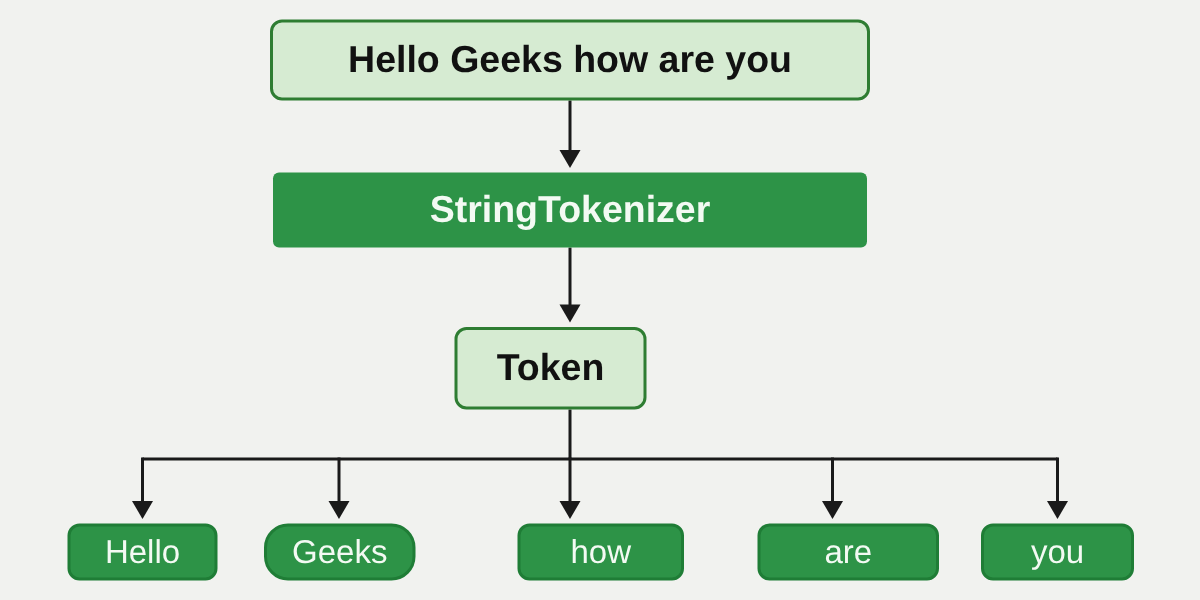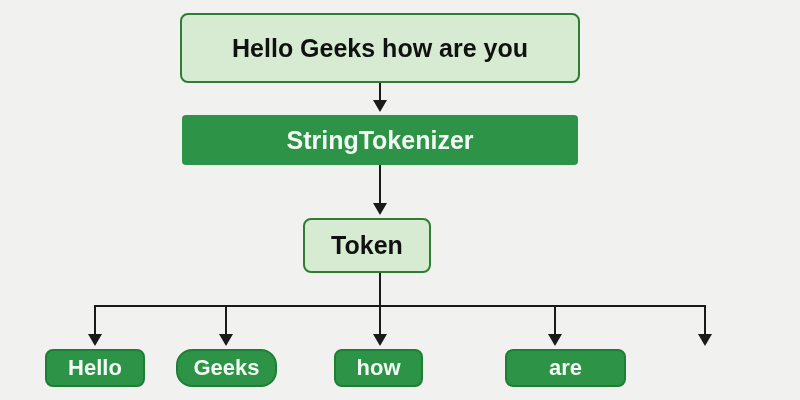--- a/index.html
+++ b/index.html
@@ -51,40 +51,40 @@
     border: 2px solid var(--light-border);
     border-radius: 8px;
     color: var(--text-dark);
     font-size: 25px;
   }
   .node-dark {
     background: var(--dark-fill);
     color: var(--text-light);
     font-size: 25px;
   }
-  .node-input    { left: 180px; top: 13px;  width: 400px; height: 70px; }
+  .node-input    { left: 180px; top: 13px;  width: 400px; height: 54px; }
   .node-tokenizer{ left: 182px; top: 115px; width: 396px; height: 50px; border-radius: 4px; }
   .node-token    { left: 303px; top: 218px; width: 128px; height: 55px; }
   .leaf {
     position: absolute;
     top: 349px;
     height: 38px;
     display: flex;
     align-items: center;
     justify-content: center;
     background: var(--dark-fill);
     border: 2px solid var(--dark-border);
     border-radius: 8px;
     color: var(--text-light);
     font-size: 22px;
-    font-weight: 700;
+    font-weight: 400;
   }
   .leaf-0 { left: 45px;  width: 100px; }
   .leaf-1 { left: 176px; width: 101px; border-radius: 16px; }
-  .leaf-2 { left: 334px; width: 89px; }
+  .leaf-2 { left: 345px; width: 111px; }
   .leaf-3 { left: 505px; width: 121px; text-align: right; }
   .leaf-4 { left: 654px; width: 102px; }
 </style>
 </head>
 <body>
 
 <div class="canvas">
 
   <svg class="connectors" viewBox="0 0 800 400" xmlns="http://www.w3.org/2000/svg" aria-hidden="true">
 
@@ -126,14 +126,17 @@
   </div>
   <div class="leaf leaf-1">
     <span>Geeks</span>
   </div>
   <div class="leaf leaf-2">
     <span>how</span>
   </div>
   <div class="leaf leaf-3">
     <span>are</span>
   </div>
+  <div class="leaf leaf-4">
+    <span>you</span>
+  </div>
 
 </div>
 
 </body></html>

